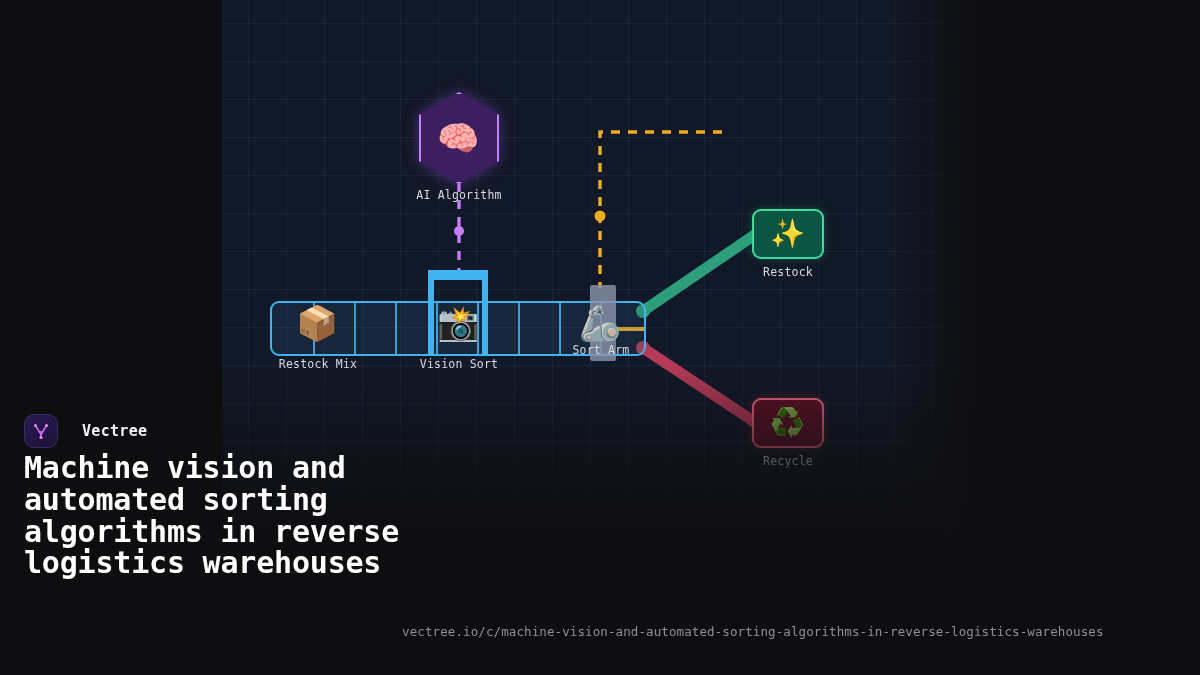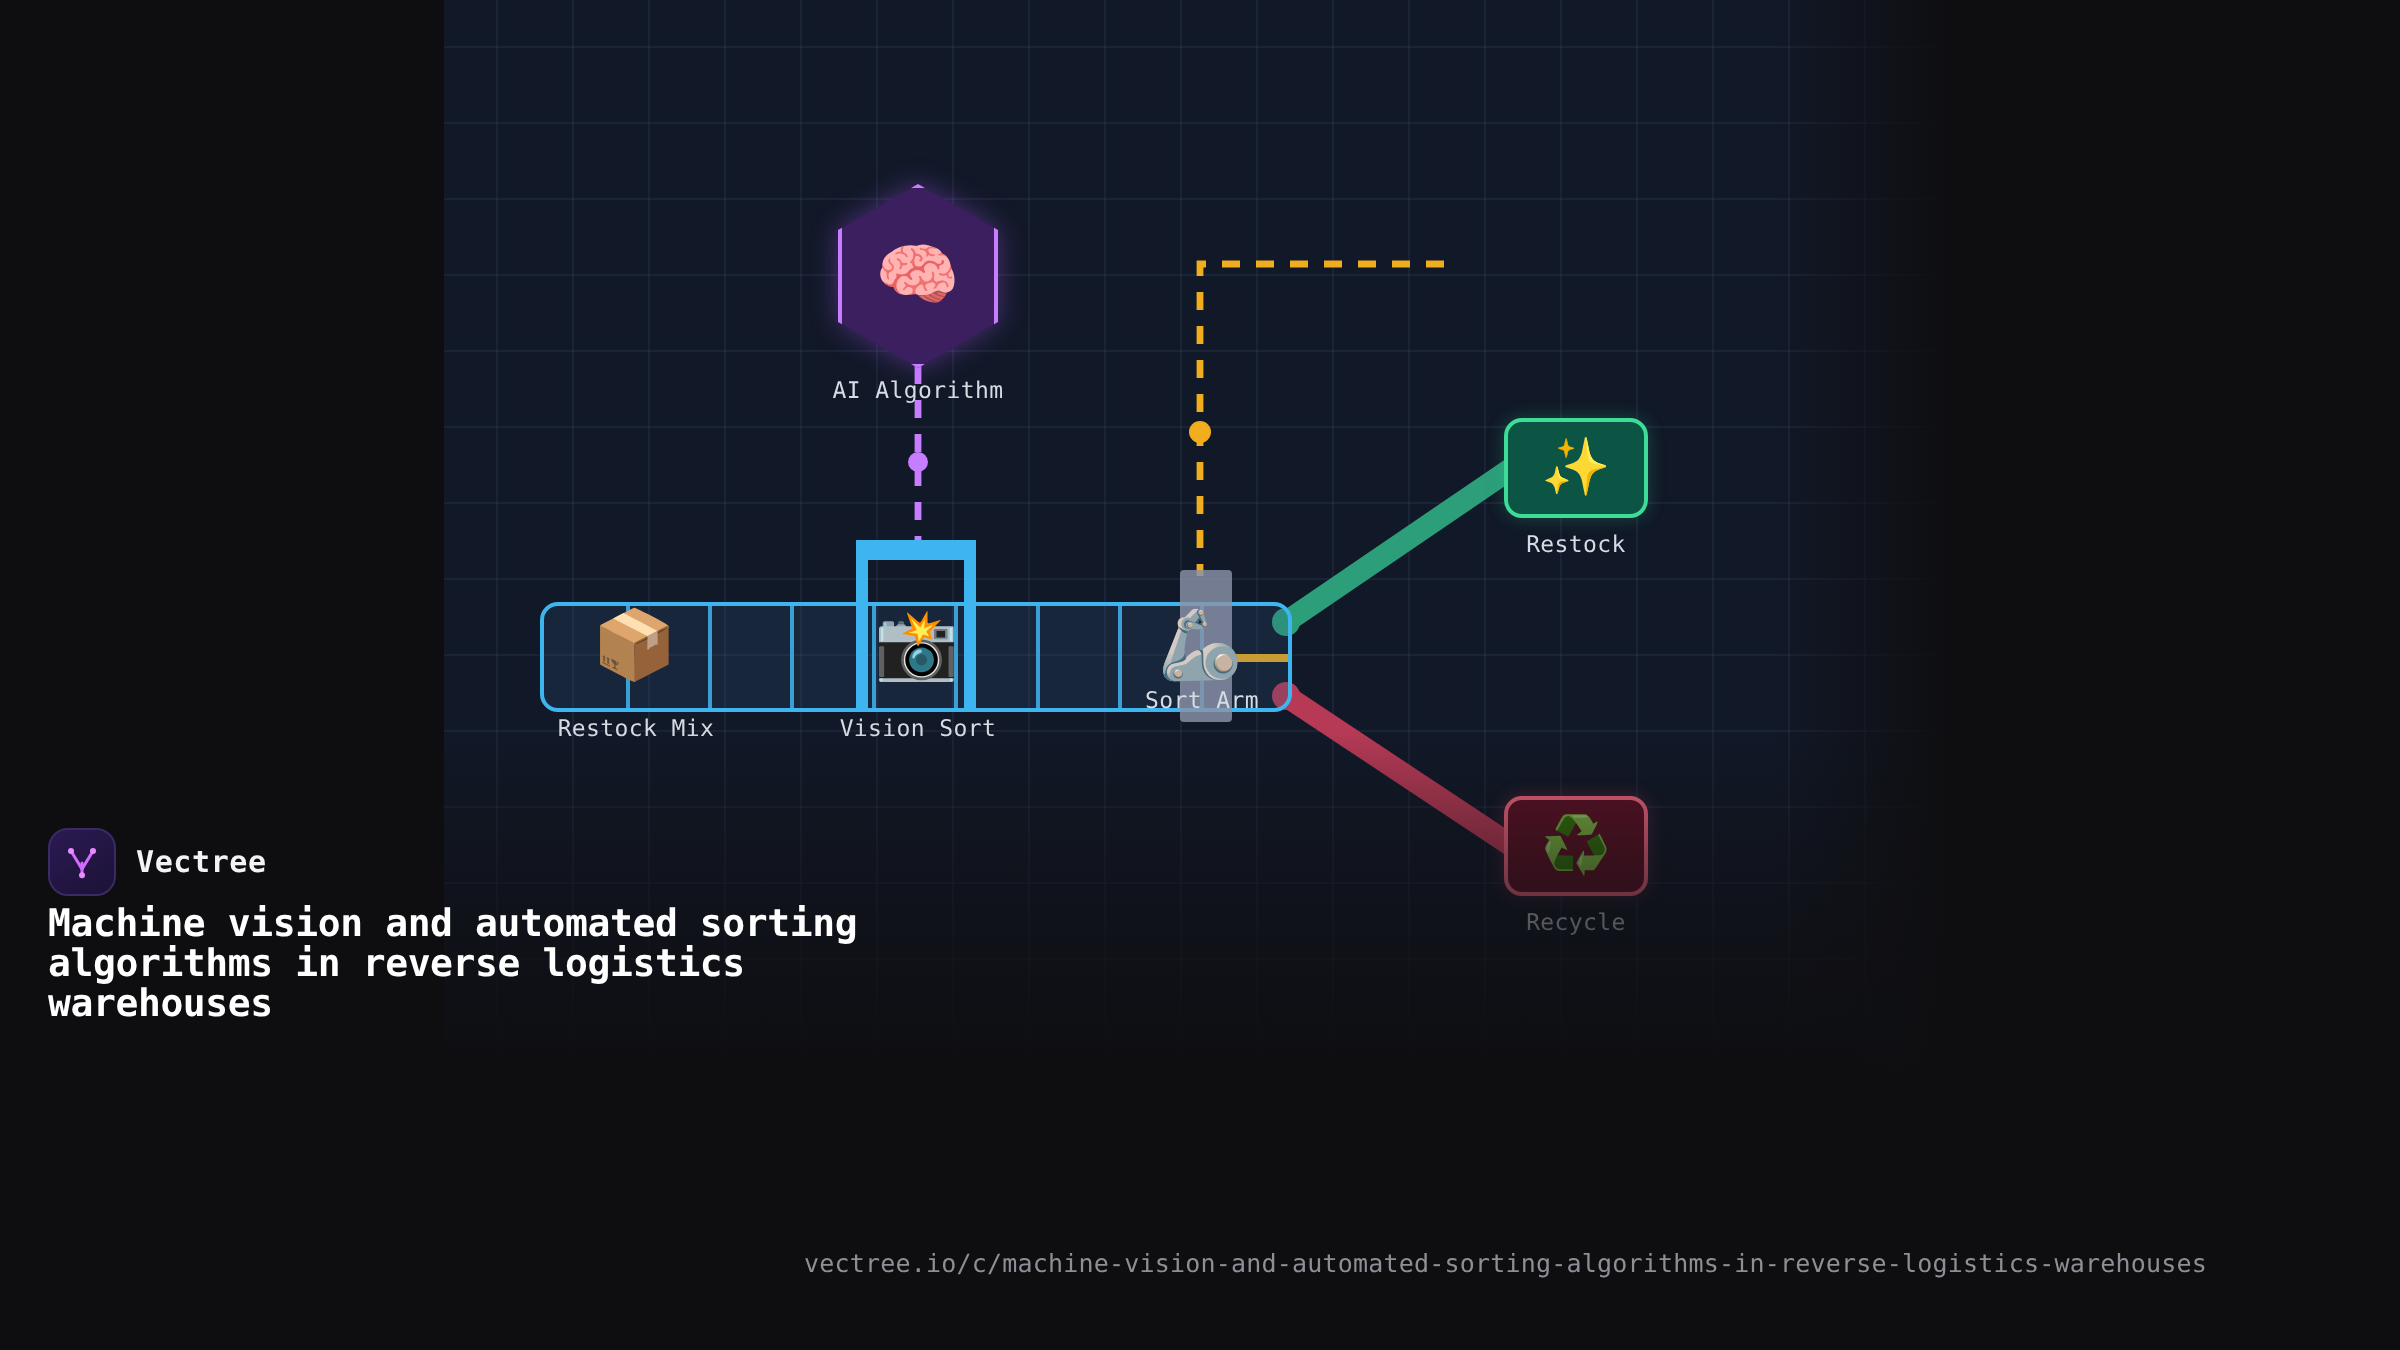--- a/index.html
+++ b/index.html
@@ -89,33 +89,33 @@
   #tower{
     position:absolute; left:368px; top:285px; width:26px; height:76px;
     background:#8a93a8; opacity:.82; border-radius:2px;
   }
 
   .emoji{ position:absolute; font-size:34px; line-height:1; }
 
   
   #brand{
     position:absolute; left:24px; top:414px;
-    display:flex; align-items:center; gap:10px;
+    display:flex; align-items:center; gap:24px;
   }
   #brand-logo{
     width:34px;height:34px;border-radius:10px;
     background:linear-gradient(145deg,#2b1a52,#1c1236);
     border:1px solid #3a2a66;
     display:flex;align-items:center;justify-content:center;
   }
   #brand-name{ font-size:15px;font-weight:bold;color:#f2f3f6;letter-spacing:.3px; }
 
   #headline{
     position:absolute; left:24px; top:452px; width:420px;
-    font-size:19px; font-weight:bold; line-height:1.06;
+    font-size:30px; font-weight:bold; line-height:1.06;
     color:#ffffff; letter-spacing:-.2px;
   }
 
   #url{
     position:absolute; left:402px; top:624px;
     font-size:12.5px; color:#8e8e96; letter-spacing:.1px;text-align:right;
   }
 </style>
 </head>
 <body>

